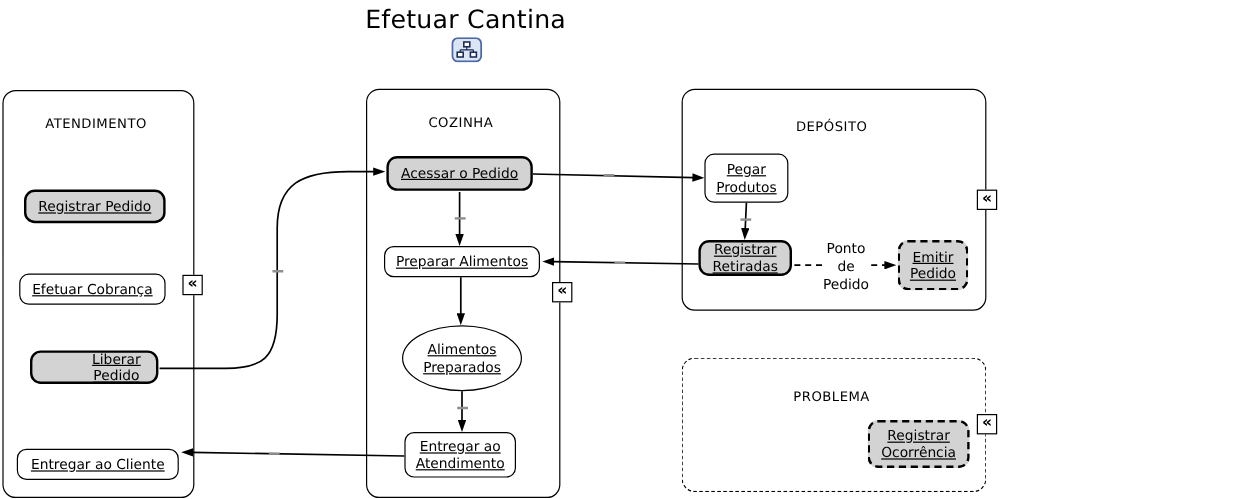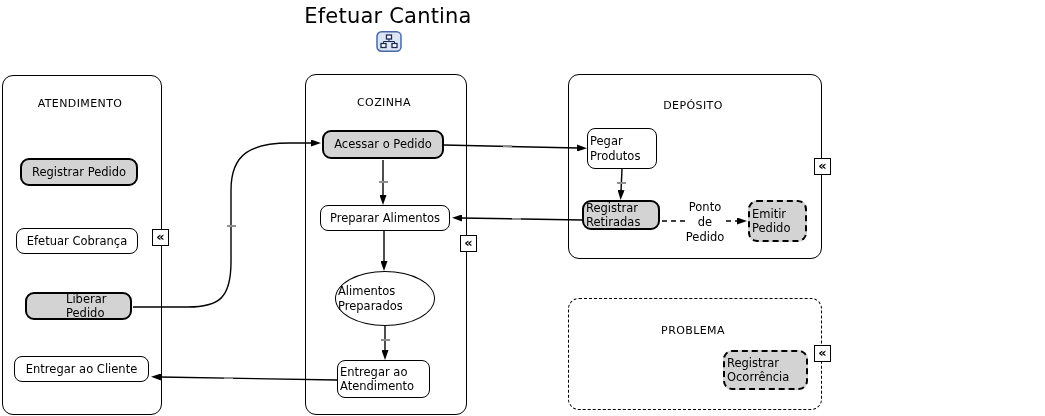--- a/index.html
+++ b/index.html
@@ -16,22 +16,22 @@
     position:absolute;border:1.4px solid #000;border-radius:11px;background:transparent;
   }
   .lane.dashed{border-style:dashed;}
   .lane-title{
     position:absolute;left:0;right:4px;text-align:center;
     font-size:11px;letter-spacing:0.4px;
   }
   .wires{position:absolute;left:0;top:0;width:1045px;height:416px;}
   .node{
     position:absolute;display:flex;align-items:center;justify-content:center;
-    background:var(--node-fill,#fff);border:1.2px solid #000;
-    border-radius:8px;font-size:11.5px;line-height:1.25;padding:1px 2px;box-sizing:border-box;
+    text-align:center;background:var(--node-fill,#fff);border:1.2px solid #000;
+    border-radius:8px;font-size:11.5px;line-height:1.25;padding:1px 2px;box-sizing:border-box;text-decoration:underline;
   }
   .node.gray{background:var(--gray-fill,#d3d3d3);border-width:2.2px;border-radius:9px;}
   .node.dashedb{border-style:dashed;}
   .node.ellipse{border-radius:50%;}
   .flow-label{
     position:absolute;text-align:center;font-size:11.5px;line-height:1.3;
   }
   .collapse{
     position:absolute;width:15px;height:15px;background:#fff;border:1px solid #000;
     display:flex;align-items:center;justify-content:center;
@@ -111,21 +111,21 @@
 
   <div class="node gray" style="left:20px;top:158px;width:118px;height:28px;">
     <span>Registrar Pedido</span>
   </div>
   <div class="node" style="left:16px;top:228px;width:122px;height:26px;">
     <span>Efetuar Cobrança</span>
   </div>
   <div class="node gray" style="left:25px;top:292px;width:107px;height:28px;padding-left:39px;">
     <span>Liberar Pedido</span>
   </div>
-  <div class="node" style="left:14px;top:356px;width:135px;height:26px;">
+  <div class="node" style="left:14px;top:374px;width:135px;height:26px;">
     <span>Entregar ao Cliente</span>
   </div>
 
   <div class="node gray" style="left:322px;top:130px;width:122px;height:29px;">
     <span>Acessar o Pedido</span>
   </div>
   <div class="node" style="left:320px;top:205px;width:130px;height:26px;">
     <span>Preparar Alimentos</span>
   </div>
   <div class="node ellipse" style="left:335px;top:271px;width:100px;height:55px;">

